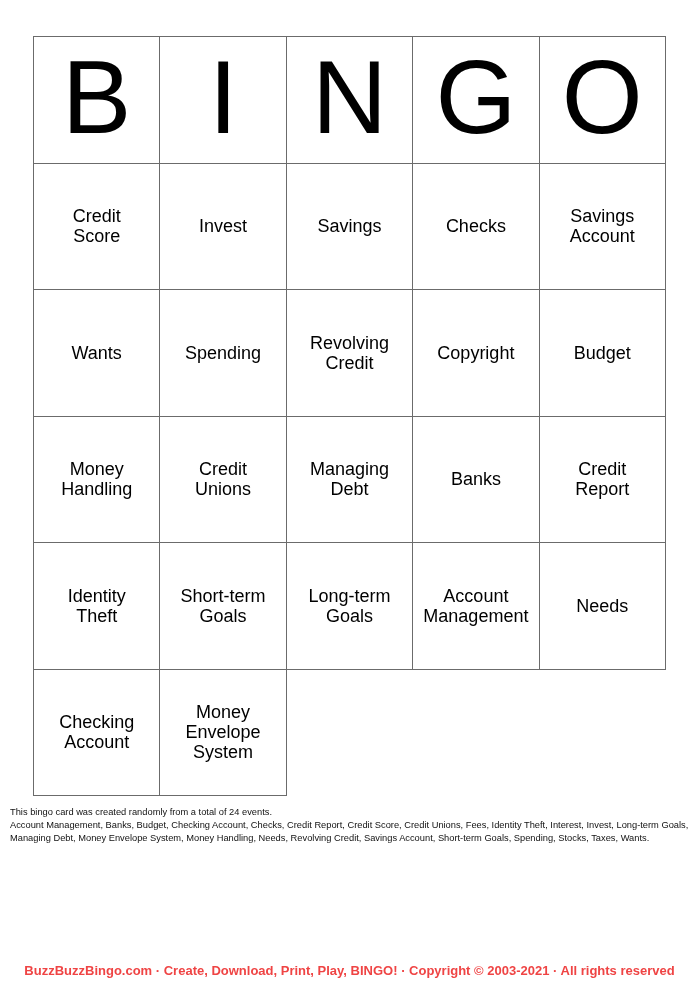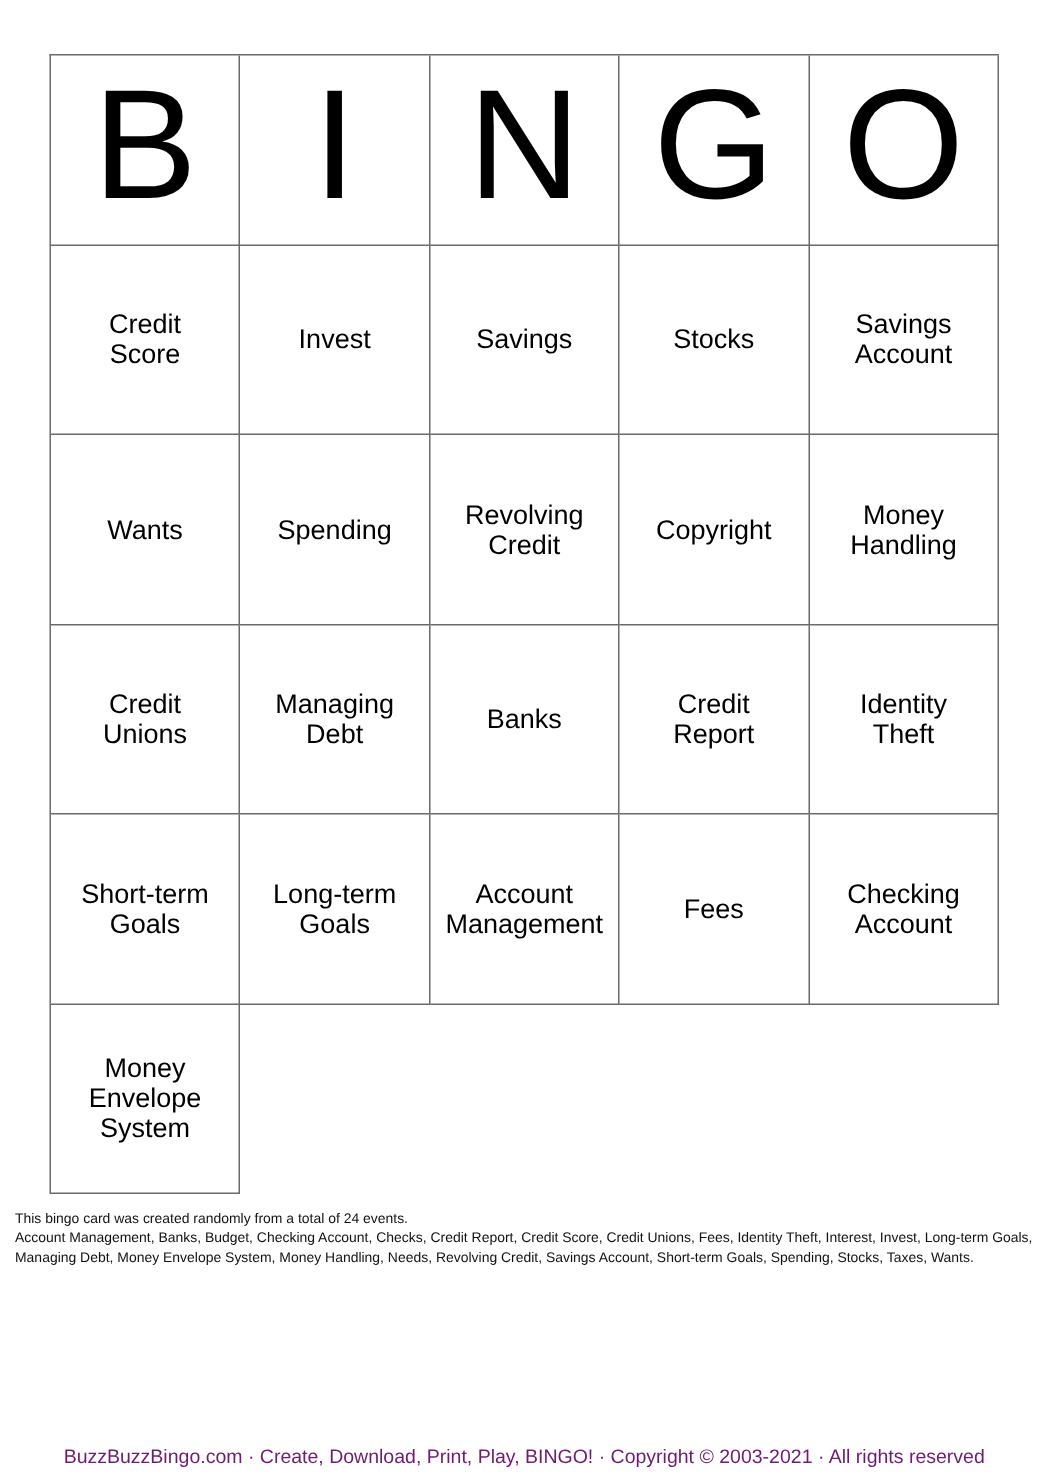--- a/index.html
+++ b/index.html
@@ -26,67 +26,68 @@
   }
   .header-cell {
     font-size: 104px; line-height: 1; padding-bottom: 6px;
   }
   .info {
     position: absolute; left: 10px; top: 806px; width: 685px;
     font-size: 9.3px; line-height: 13px; color: #111;
   }
   .footer {
     position: absolute; left: 0; right: 0; top: 963px;
-    text-align: center; font-size: 13px; color: #701a75;
+    text-align: center; font-size: 13px; color: #ef4444; font-weight: bold;
   }
 </style>
 </head>
 <body>
 
 <div class="card">
   <div class="cell header-cell">B</div>
   <div class="cell header-cell">I</div>
   <div class="cell header-cell">N</div>
   <div class="cell header-cell">G</div>
   <div class="cell header-cell">O</div>
 
   <div class="cell">Credit
 Score</div>
   <div class="cell">Invest</div>
   <div class="cell">Savings</div>
-  <div class="cell">Stocks</div>
+  <div class="cell">Checks</div>
   <div class="cell">Savings
 Account</div>
 
   <div class="cell">Wants</div>
   <div class="cell">Spending</div>
   <div class="cell">Revolving
 Credit</div>
   <div class="cell">Copyright</div>
+  <div class="cell">Budget</div>
 
   <div class="cell">Money
 Handling</div>
   <div class="cell">Credit
 Unions</div>
   <div class="cell">Managing
 Debt</div>
   <div class="cell">Banks</div>
 
   <div class="cell">Credit
 Report</div>
   <div class="cell">Identity
 Theft</div>
   <div class="cell">Short-term
 Goals</div>
   <div class="cell">Long-term
 Goals</div>
   <div class="cell">Account
 Management</div>
 
-  <div class="cell">Fees</div>
+  <div class="cell">Needs</div>
   <div class="cell">Checking
 Account</div>
   <div class="cell">Money
 Envelope
 System</div>
 </div>
 
 <div class="info">
   <div>This bingo card was created randomly from a total of 24 events.</div>
   <div>Account Management, Banks, Budget, Checking Account, Checks, Credit Report, Credit Score, Credit Unions, Fees, Identity Theft, Interest, Invest, Long-term Goals, Managing Debt, Money Envelope System, Money Handling, Needs, Revolving Credit, Savings Account, Short-term Goals, Spending, Stocks, Taxes, Wants.</div>

